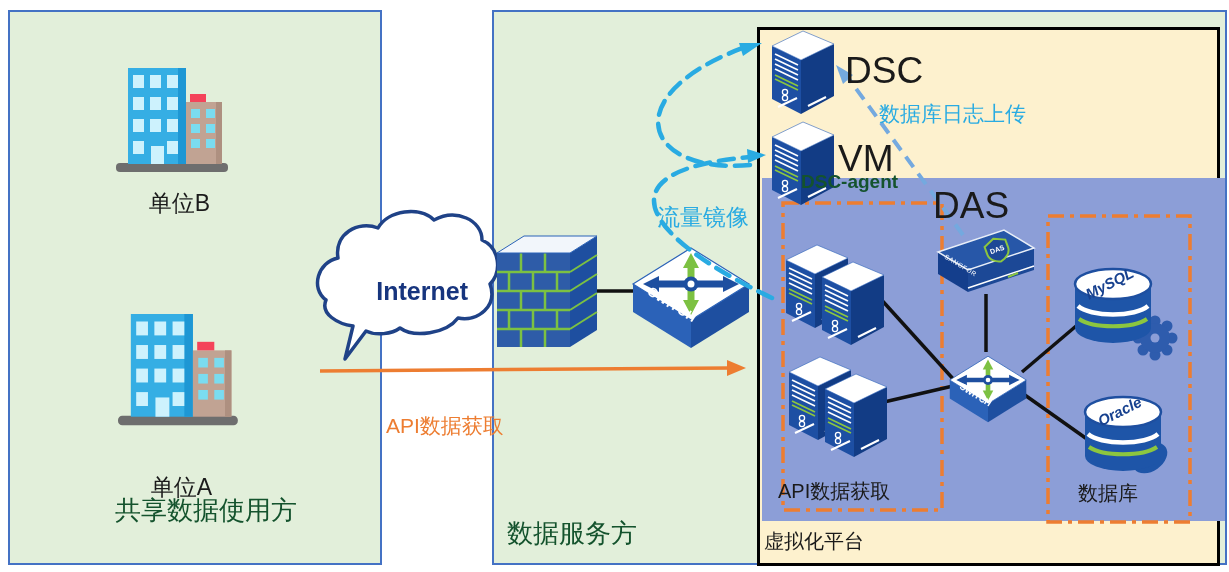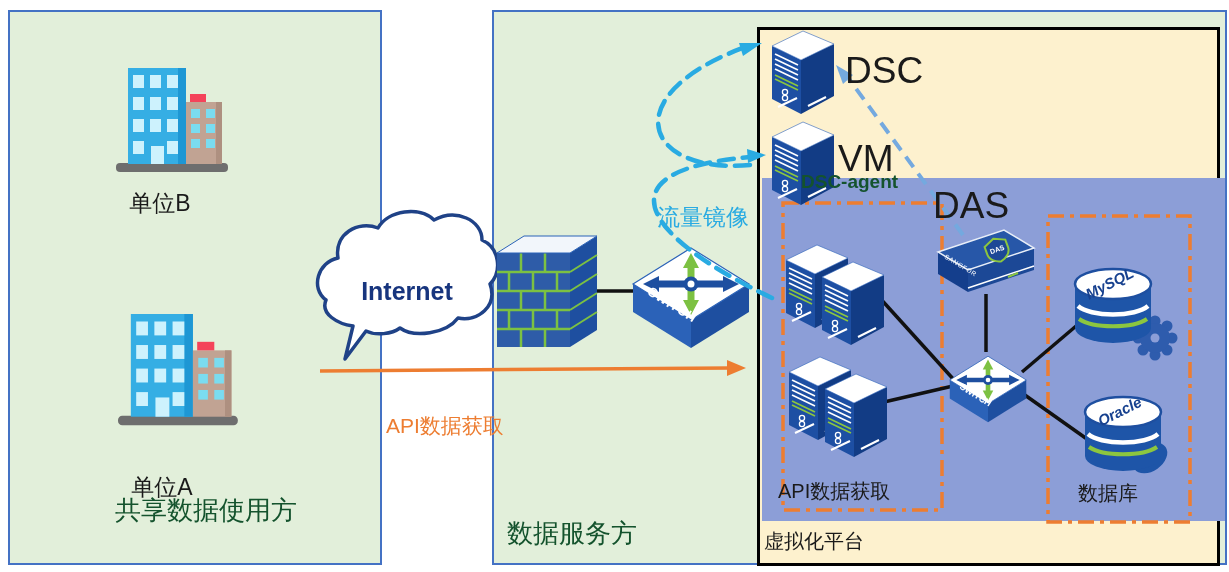--- a/index.html
+++ b/index.html
@@ -5,21 +5,21 @@
   html,body{margin:0;padding:0;background:#fff;}
   #stage{position:relative;width:1229px;height:572px;background:#fff;overflow:hidden;
          font-family:"Liberation Sans","DejaVu Sans",sans-serif;}
   .panel{position:absolute;background:#E2EFDA;border:2px solid #4472C4;box-sizing:border-box;}
   #platform-box{position:absolute;left:757px;top:27px;width:463px;height:539px;
                 background:#FDF1CE;border:3px solid #000;box-sizing:border-box;z-index:2;}
   #das-zone{position:absolute;left:762px;top:178px;width:463px;height:343px;
             background:#8C9ED7;z-index:3;}
   #icons{position:absolute;left:0;top:0;z-index:4;}
   .lbl{position:absolute;z-index:5;line-height:1.15;white-space:nowrap;color:#1a1a1a;}
-  .ctr{text-align:center;}
+  .ctr{text-align:right;}
   .red{color:#14532d;}
   .cyan{color:#29ABE2;}
   .orange{color:#ED7D31;margin-top:33px;}
 </style>
 </head>
 <body>
 
 <div id="stage">
 
   <div class="panel" style="left:8px;top:10px;width:374px;height:555px;"></div>
@@ -239,20 +239,21 @@
     </g>
   </svg>
 
   <div class="lbl ctr" style="left:110px;top:190px;width:100px;font-size:23px;">单位B</div>
   <div class="lbl ctr" style="left:112px;top:441px;width:100px;font-size:23px;margin-top:33px;">单位A</div>
   <div class="lbl red" style="left:115px;top:498px;font-size:26px;font-family:Liberation Mono, monospace;">共享数据使用方</div>
   <div class="lbl red" style="left:507px;top:519px;font-size:26px;">数据服务方</div>
   <div class="lbl ctr" style="left:346px;top:277px;width:122px;font-size:25px;font-weight:bold;color:#17357E;">Internet</div>
   <div class="lbl orange" style="left:386px;top:381px;font-size:21px;">API数据获取</div>
   <div class="lbl cyan" style="left:657px;top:204px;font-size:23px;">流量镜像</div>
+  <div class="lbl cyan" style="left:879px;top:102px;font-size:21px;">数据库日志上传</div>
   <div class="lbl" style="left:845px;top:50px;font-size:37px;">DSC</div>
   <div class="lbl" style="left:838px;top:138px;font-size:37px;">VM</div>
   <div class="lbl red" style="left:801px;top:171px;font-size:19px;font-weight:bold;">DSC-agent</div>
   <div class="lbl" style="left:933px;top:185px;font-size:37px;">DAS</div>
   <div class="lbl" style="left:778px;top:480px;font-size:20px;">API数据获取</div>
   <div class="lbl" style="left:1078px;top:482px;font-size:20px;">数据库</div>
   <div class="lbl" style="left:764px;top:530px;font-size:20px;">虚拟化平台</div>
 </div>
 
 </body></html>

